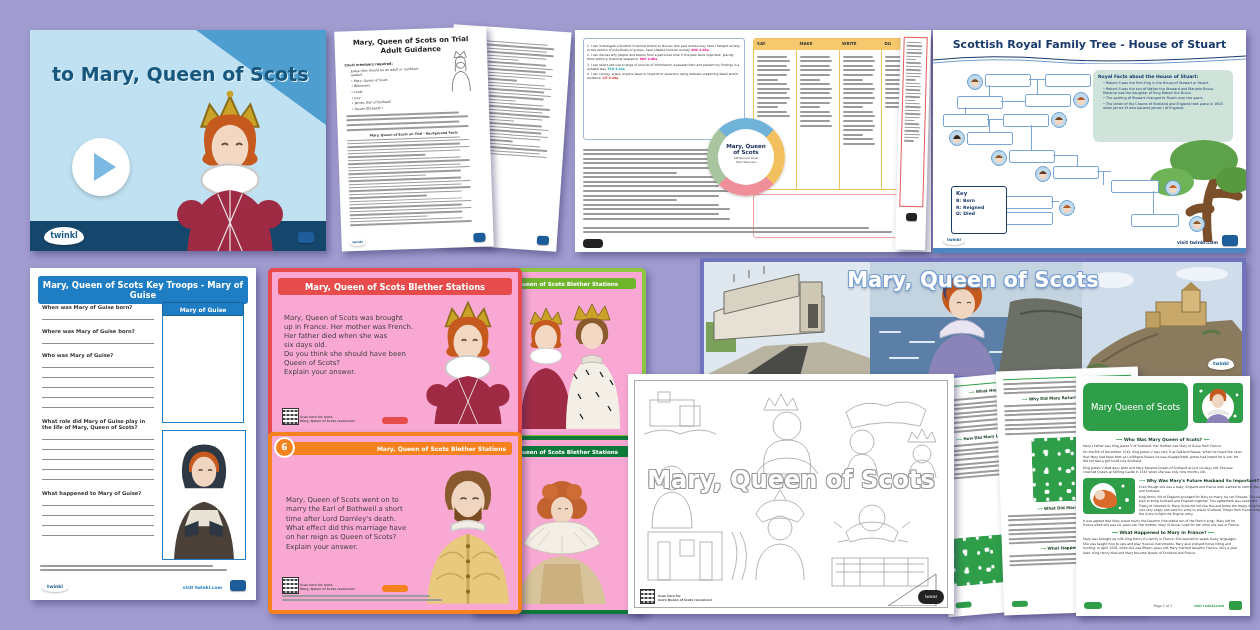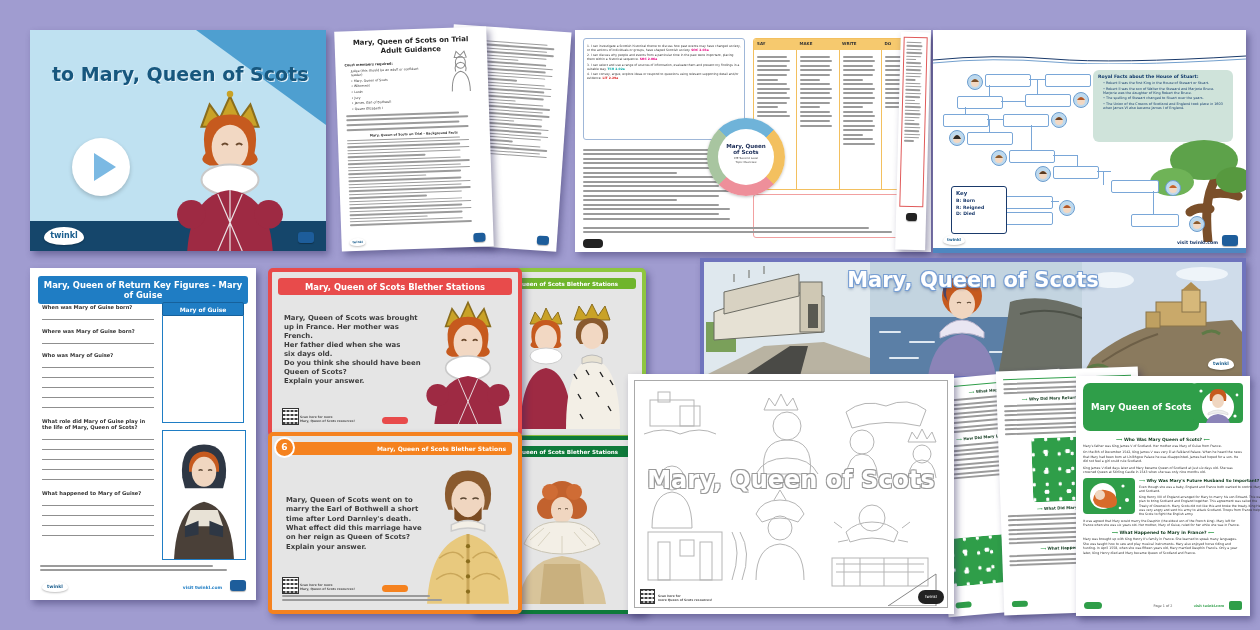--- a/index.html
+++ b/index.html
@@ -19,23 +19,23 @@
   .dotbox{background:#2f9e49;border-radius:4px;
           background-image:radial-gradient(#fff 2.2px,transparent 2.8px),radial-gradient(#fff 1.4px,transparent 1.9px);
           background-size:22px 20px,13px 15px;background-position:3px 4px,8px 9px}
   .ghead{color:#123a1f;font-weight:bold;text-align:center;white-space:nowrap;overflow:hidden}
   .ghead .arw{color:#2f9e49}
   .fp{position:absolute;width:14px;height:14px;border-radius:50%;background:#bdd9ee;border:1px solid #6d9ecf;overflow:hidden}
   .fp svg{display:block}
   .nb{position:absolute;height:11px;background:#fff;border:1px solid #7aa7d8;border-radius:2px}
   .hl{position:absolute;height:1px;background:#7aa7d8}
   .vl{position:absolute;width:1px;background:#7aa7d8}
-  .card{position:absolute;background:#e5e5e5;border-radius:5px;box-shadow:3px 4px 7px rgba(45,40,90,.45)}
+  .card{position:absolute;background:#f9a8d4;border-radius:5px;box-shadow:3px 4px 7px rgba(45,40,90,.45)}
   .card .hd{position:absolute;left:6px;right:6px;top:6px;border-radius:3px;color:#fff;font-weight:bold;text-align:center}
-  .bodytxt{font-weight:700;color:#3d3d3d;white-space:pre-line}
+  .bodytxt{font-weight:400;color:#3d3d3d;white-space:pre-line}
 </style>
 </head>
 <body>
 
 <div class="tile" style="left:30px;top:30px;width:296px;height:221px;background:#bfe1f1;overflow:hidden">
   <div class="abs" style="right:0;top:0;width:0;height:0;border-left:130px solid transparent;border-top:95px solid #4e9fd0"></div>
   <div class="abs" style="left:0;right:0;bottom:0;height:30px;background:#15466b"></div>
   <div class="abs" style="left:22px;top:32px;color:#17577e;font-weight:bold;font-size:19px;line-height:1.35;text-shadow:1px 1px 0 #e8f4fb">
     <div>to Mary, Queen of Scots</div>
   </div>
@@ -313,20 +313,21 @@
       <div class="bar thin" style="width: 91%;"></div>
       <div class="bar thin" style="width: 84%;"></div>
       <div class="bar thin" style="width: 91%;"></div>
       <div class="bar thin" style="width: 84%;"></div>
       <div class="bar thin" style="width: 58%;"></div>
     </div>
   <div class="minilogo" style="margin:6px auto 0;width:11px;height:8px;background:#222"></div>
 </div>
 
 <div class="tile" style="left:933px;top:30px;width:313px;height:223px;overflow:hidden">
+  <div style="text-align:center;font-weight:bold;font-size:11px;color:#1a3a6b;margin-top:8px">Scottish Royal Family Tree - House of Stuart</div>
   <svg class="abs" style="left:0;top:22px" width="313" height="12" viewBox="0 0 313 12">
     <path d="M0 8 Q60 2 120 7 T313 4" fill="none" stroke="#1a3a6b" stroke-width="1"></path>
     <path d="M0 11 Q60 5 120 10 T313 7" fill="none" stroke="#4e87c0" stroke-width=".8"></path>
   </svg>
   <div class="abs" style="left:160px;top:40px;width:140px;height:72px;background:#cfe3da;border-radius:6px;padding:4px 5px;box-sizing:border-box">
     <div style="font-size:4.6px;font-weight:bold;color:#123a6b">Royal Facts about the House of Stuart:</div>
     <ul style="margin:2px 0 0 5px;padding:0;list-style:none;font-size:3.4px;color:#123a6b">
       <li style="margin:1.5px 0">• <span>Robert II was the first King in the House of Stewart or Stuart.</span></li>
       <li style="margin:1.5px 0">• <span>Robert II was the son of Walter the Steward and Marjorie Bruce. Marjorie was the daughter of King Robert the Bruce.</span></li>
       <li style="margin:1.5px 0">• <span>The spelling of Stewart changed to Stuart over the years.</span></li>
@@ -430,21 +431,21 @@
     <div style="margin-top:1.5px;font-weight:bold">R: Reigned</div>
     <div style="margin-top:1.5px;font-weight:bold">D: Died</div>
   </div>
   <div class="abs" style="left:0;right:0;bottom:0;height:5px;background:#4e87c0"></div>
   <div class="cloud" style="position:absolute;left:10px;bottom:8px;width:22px;height:10px;font-size:4px;line-height:10px">twinkl</div>
   <div class="abs" style="right:28px;bottom:8px;font-size:4.6px;color:#1a3a6b;font-weight:bold">visit twinkl.com</div>
   <div class="minilogo abs" style="right:8px;bottom:7px"></div>
 </div>
 
 <div class="tile" style="left:30px;top:268px;width:226px;height:332px;padding:8px;box-sizing:border-box">
-  <div style="background:#1f7dc4;border-radius:3px;color:#fff;font-weight:bold;font-size:8.4px;text-align:center;padding:4px 2px">Mary, Queen of Return Key Figures - Mary of Guise</div>
+  <div style="background:#1f7dc4;border-radius:3px;color:#fff;font-weight:bold;font-size:8.4px;text-align:center;padding:4px 2px">Mary, Queen of Scots Key Troops - Mary of Guise</div>
   <div class="abs" style="left:12px;top:36px;width:112px;font-size:5.2px;font-weight:bold;color:#333">
     <div>When was Mary of Guise born?</div>
     <div class="rule"></div>
     <div style="margin-top:8px">Where was Mary of Guise born?</div>
     <div class="rule"></div>
     <div style="margin-top:8px">Who was Mary of Guise?</div>
     <div>
         <div class="rule"></div>
         <div class="rule"></div>
         <div class="rule"></div>
@@ -742,21 +743,21 @@
     <div class="ghead" style="font-size:4px"><span class="arw">⟶ </span><span>What Happened Then?</span><span class="arw"> ⟵</span></div>
     <div style="margin-top:3px">
         <div class="bar" style="width: 84%;"></div>
         <div class="bar" style="width: 91%;"></div>
         <div class="bar" style="width: 84%;"></div>
       </div>
     <div class="abs" style="left:8px;bottom:8px;width:16px;height:6px;background:#2f9e49;border-radius:3px"></div>
   </div>
 
   <div class="tile" style="left:138px;top:10px;width:174px;height:240px;padding:7px;box-sizing:border-box;z-index:2">
-    <div style="background:#2f9e49;border-radius:7px;color:#fff;font-weight:bold;font-size:8.6px;padding:19px 8px;display:inline-block">Mary Queen of Scots</div>
+    <div style="background:#2f9e49;border-radius:7px;color:#fff;font-weight:normal;font-size:8.6px;padding:19px 8px;display:inline-block">Mary Queen of Scots</div>
     <div class="abs" style="right:7px;top:7px;width:50px;height:40px;background:#2f9e49;border-radius:4px;overflow:hidden">
       <svg width="50" height="40" viewBox="0 0 50 40">
         <circle cx="25" cy="24" r="16" fill="#fff"></circle>
         <path d="M17 18 Q15 6 25 6 Q35 6 33 18 Z" fill="#c65a1e"></path>
         <ellipse cx="25" cy="18" rx="6" ry="7" fill="#f0d6c0"></ellipse>
         <path d="M15 30 Q25 24 35 30 L35 32 Q25 28 15 32Z" fill="#eee" stroke="#ccc" stroke-width=".5"></path>
         <path d="M13 40 Q15 32 25 31 Q35 32 37 40Z" fill="#8b84b8"></path>
         <circle cx="8" cy="8" r="1.6" fill="#fff"></circle>
           <circle cx="44" cy="12" r="1.4" fill="#fff"></circle>
           <circle cx="42" cy="33" r="1.6" fill="#fff"></circle>

